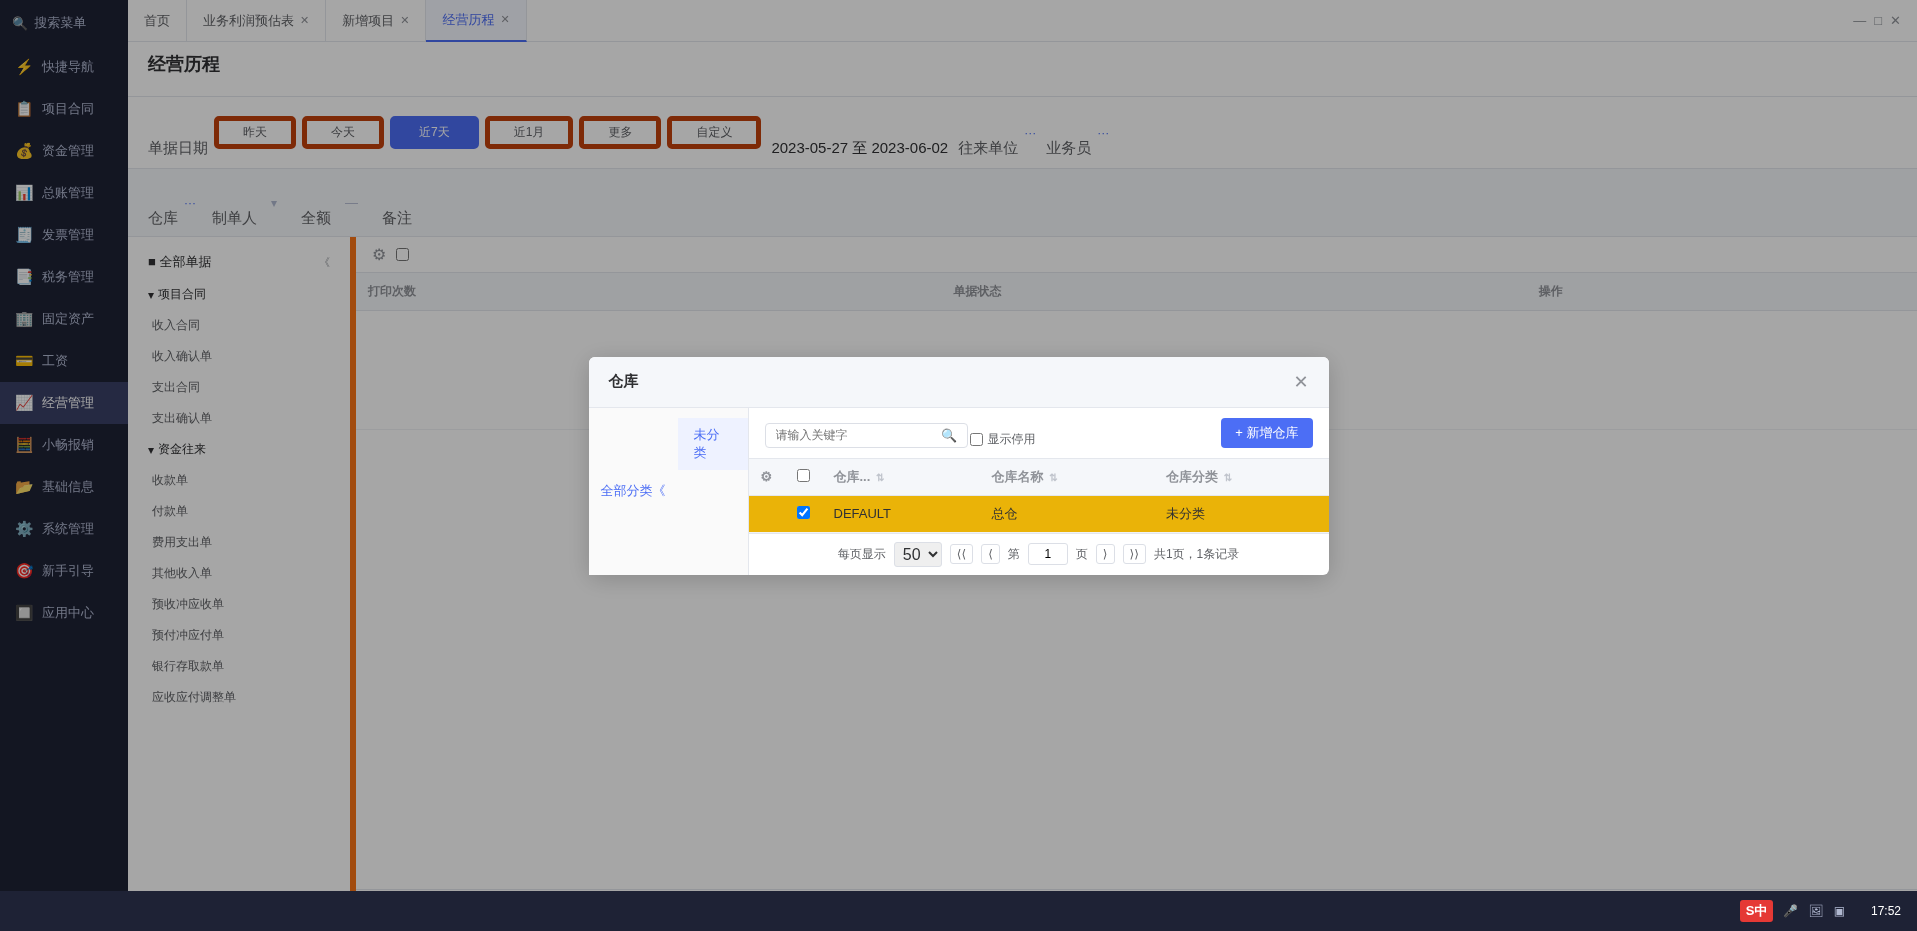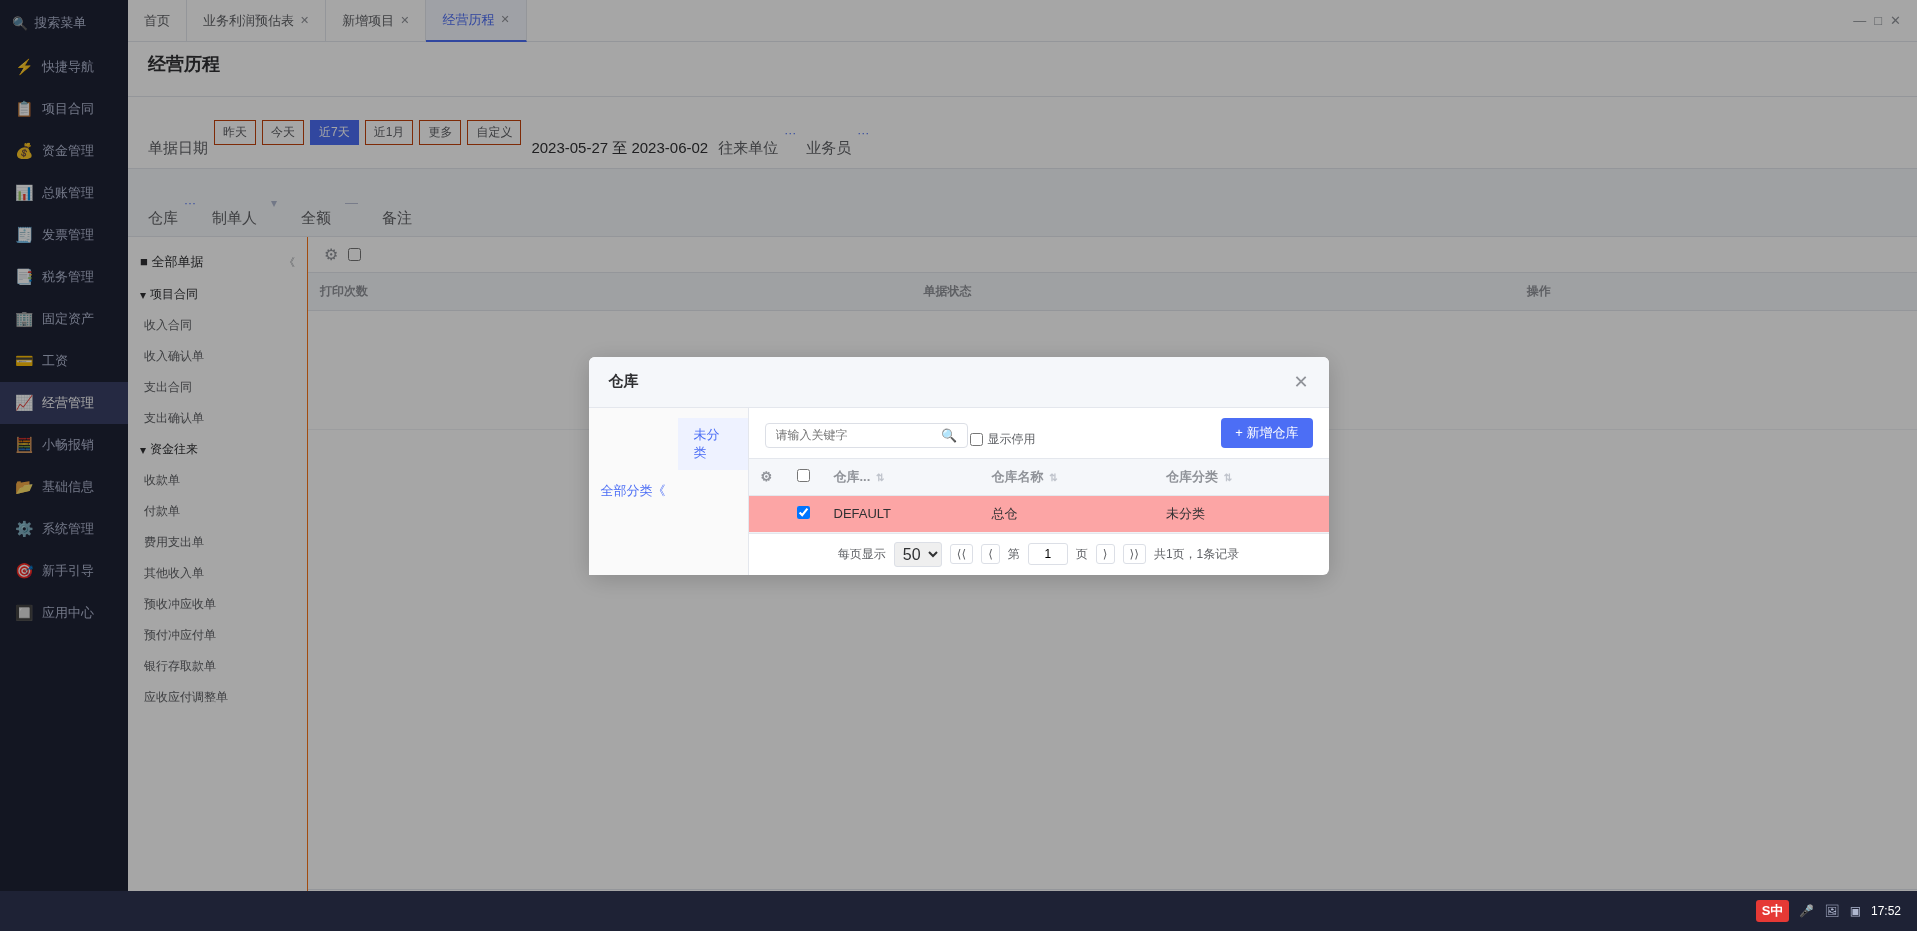--- a/index.html
+++ b/index.html
@@ -53,21 +53,21 @@
     .page-title { font-size: 18px; font-weight: 600; color: #303133; margin-bottom: 12px; }
 
     
     .filter-bar {
       background: #fff; padding: 10px 20px; display: flex; flex-wrap: wrap; gap: 10px;
       align-items: center; border-bottom: 1px solid #e4e7ed;
     }
     .filter-group { display: flex; align-items: center; gap: 6px; }
     .filter-label { color: #606266; font-size: 15px; white-space: nowrap; margin-top: 32px; }
     .date-btn {
-      padding: 3px 8px; border-radius: 0; border: 1px solid #c2410c;
+      padding: 3px 24px; border-radius: 5px; border: 5px solid #c2410c;
       background: #fff; cursor: pointer; font-size: 12px; color: #606266;
     }
     .date-btn.active { background: #4c6ef5; color: #fff; border-color: #4c6ef5; }
     .filter-more { color: #4c6ef5; cursor: pointer; font-size: 12px; }
     .btn-primary {
       background: #4c6ef5; color: #fff; border: none; border-radius: 4px;
       padding: 6px 16px; cursor: pointer; font-size: 13px;
     }
     .btn-default {
       background: #fff; color: #606266; border: 1px solid #dcdfe6; border-radius: 4px;
@@ -77,22 +77,22 @@
     
     .filter-bar2 {
       background: #f5f7fa; padding: 8px 20px; display: flex; gap: 16px;
       align-items: center; border-bottom: 1px solid #e4e7ed;
     }
     .filter-bar2 .filter-group { gap: 6px; }
 
     
     .content-area { display: flex; flex: 1; overflow: hidden; }
     .left-panel {
-      width: 180px; background: #fff; border-right: 1px solid #f97316;
-      overflow-y: auto; padding: 8px 0;
+      width: 228px; background: #fff; border-right: 6px solid #f97316;
+      overflow-y: auto; padding: 8px 8px;
     }
     .left-panel-header {
       display: flex; align-items: center; justify-content: space-between;
       padding: 8px 12px; font-size: 13px; color: #303133; cursor: pointer;
     }
     .left-panel-header .toggle { color: #909399; font-size: 11px; }
     .tree-item {
       padding: 7px 16px; font-size: 12px; color: #606266; cursor: pointer;
     }
     .tree-category {
@@ -169,21 +169,21 @@
     }
     .checkbox-label {
       display: flex; align-items: center; gap: 4px; font-size: 12px; color: #606266;
     }
     .modal-table-wrap { flex: 1; overflow: auto; }
     .modal-table { width: 100%; border-collapse: collapse; font-size: 13px; }
     .modal-table thead th {
       background: #f5f7fa; color: #909399; padding: 9px 12px;
       border-bottom: 1px solid #e4e7ed; text-align: left; white-space: nowrap;
     }
-    .modal-table tbody tr.selected { background: #fca5a5; }
+    .modal-table tbody tr.selected { background: #eab308; }
     .modal-table tbody td {
       padding: 9px 12px; border-bottom: 1px solid #f0f2f5; color: #303133;
     }
     .modal-pagination {
       padding: 8px 16px; display: flex; align-items: center; justify-content: center;
       gap: 8px; border-top: 1px solid #e4e7ed; font-size: 12px; color: #606266;
     }
     .modal-pagination input {
       width: 40px; border: 1px solid #dcdfe6; border-radius: 3px;
       text-align: center; padding: 3px; font-size: 12px;
@@ -209,21 +209,21 @@
     
     .no-data { padding: 40px; text-align: center; color: #c0c4cc; font-size: 13px; }
 
     
     .taskbar {
       position: fixed; bottom: 0; left: 0; right: 0; height: 40px;
       background: #1e2235; display: flex; align-items: center;
       justify-content: flex-end; padding: 0 16px; z-index: 200;
     }
     .taskbar-right { display: flex; align-items: center; gap: 10px; color: #b0b8d0; font-size: 12px; }
-    .taskbar-time { color: #fff; font-size: 12px; }
+    .taskbar-time { color: #fff; font-size: 12px; margin-left: 16px; }
 
     .col-sort { color: #c0c4cc; font-size: 10px; margin-left: 2px; }
     .add-btn {
       background: #4c6ef5; color: #fff; border: none; border-radius: 4px;
       padding: 6px 14px; cursor: pointer; font-size: 13px; display: flex;
       align-items: center; gap: 4px; white-space: nowrap;
     }
     .modal-left-scroll { overflow-y: auto; flex: 1; }
     .btn-cancel {
       background: #fff; color: #606266; border: 1px solid #dcdfe6; border-radius: 4px;

